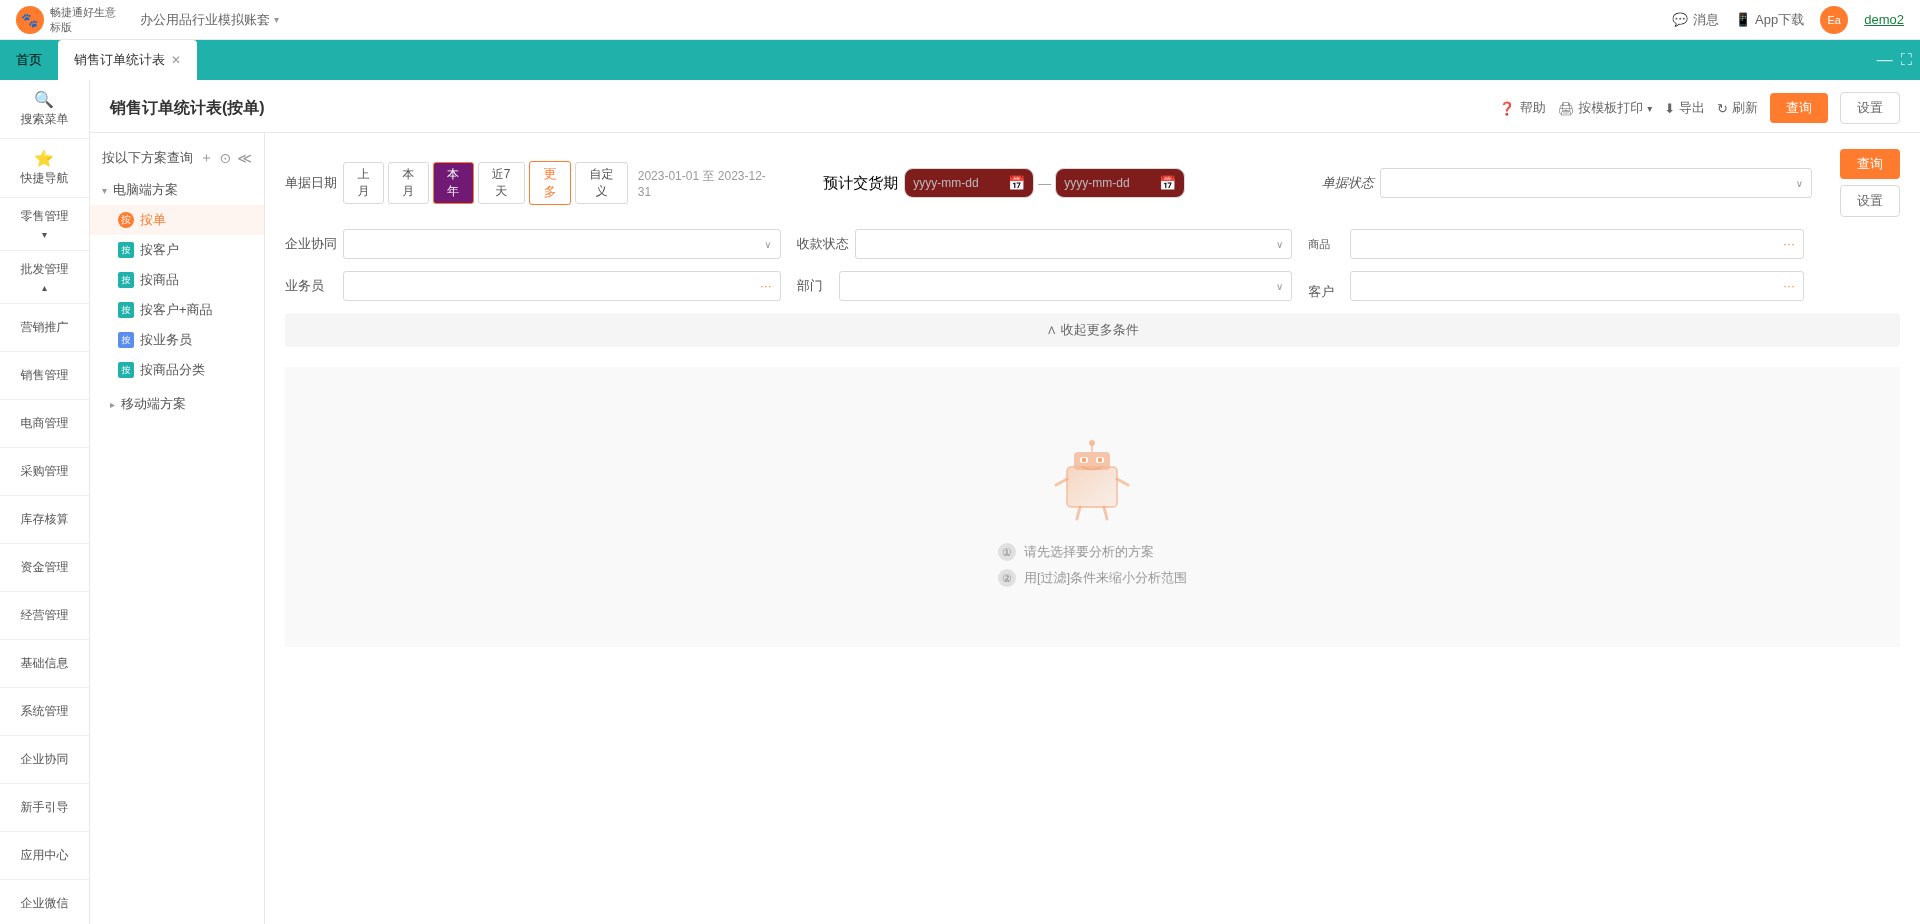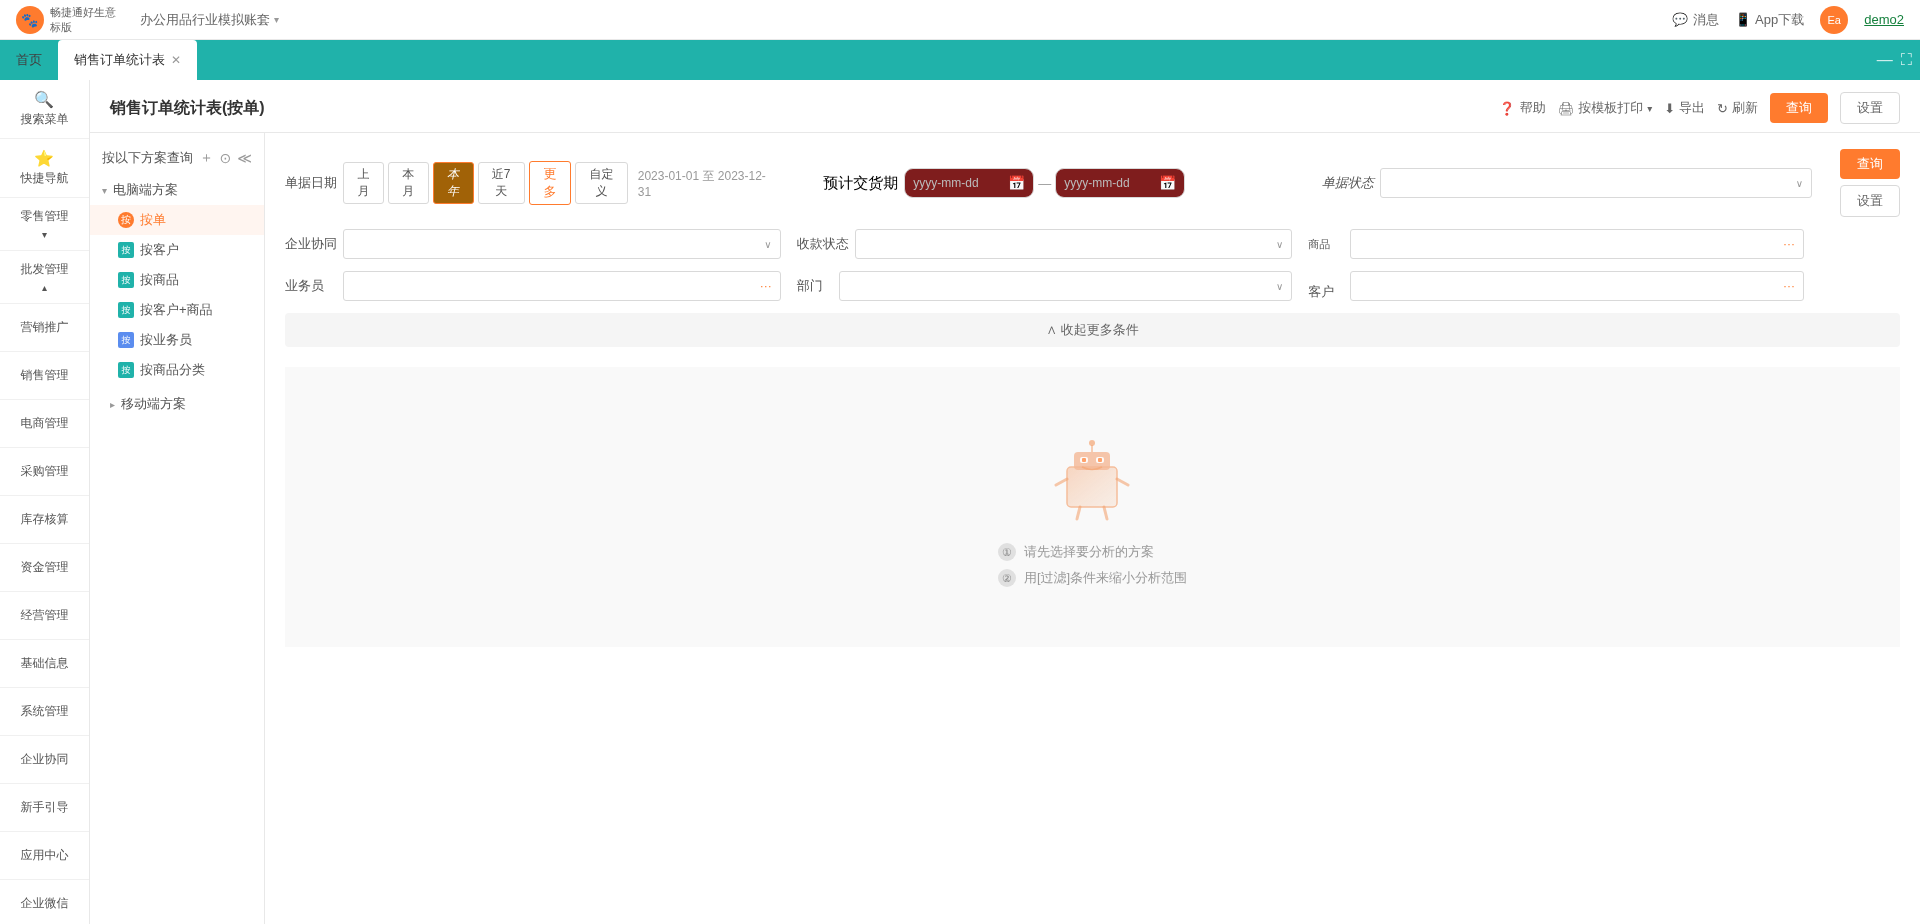--- a/index.html
+++ b/index.html
@@ -94,21 +94,21 @@
       display: flex;
       align-items: center;
       padding: 0 16px;
       cursor: pointer;
       color: rgba(255,255,255,0.85);
       font-size: 13px;
       position: relative;
     }
     .tab-item.home {
       background: transparent;
-      color: #404040;
+      color: #000000;
     }
     .tab-item.active {
       background: #fff;
       color: #333;
       border-radius: 4px 4px 0 0;
     }
     .tab-close {
       margin-left: 6px;
       font-size: 12px;
       color: #999;
@@ -324,21 +324,21 @@
     }
     .date-btn {
       padding: 3px 8px;
       border: 1px solid #d9d9d9;
       border-radius: 3px;
       cursor: pointer;
       font-size: 12px;
       color: #555;
       background: #fff;
     }
-    .date-btn.active { background: #a16207; color: white; border-color: #ff7b2e; font-style: italic; }
+    .date-btn.active { background: #701a75; color: white; border-color: #ff7b2e; }
     .date-input {
       height: 30px;
       border: 1px solid #d9d9d9;
       border-radius: 9px;
       padding: 0 8px;
       font-size: 12px;
       color: #bbb;
       background: #7f1d1d;
       display: flex;
       align-items: center;

